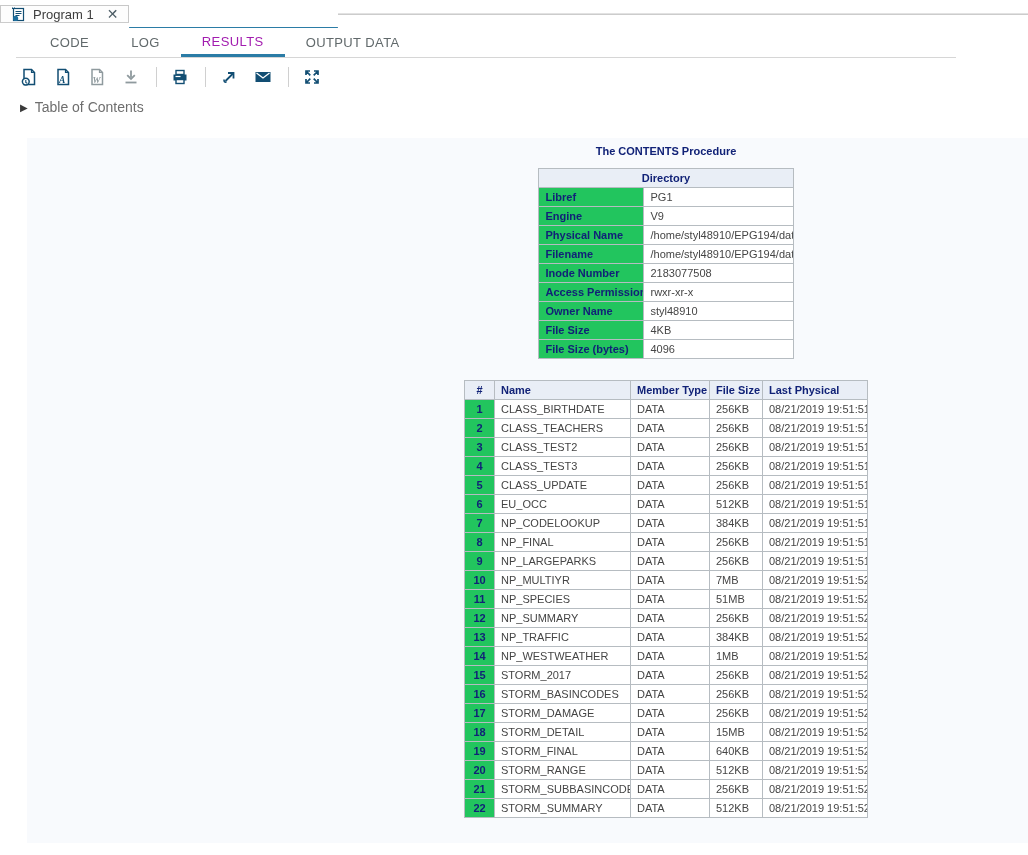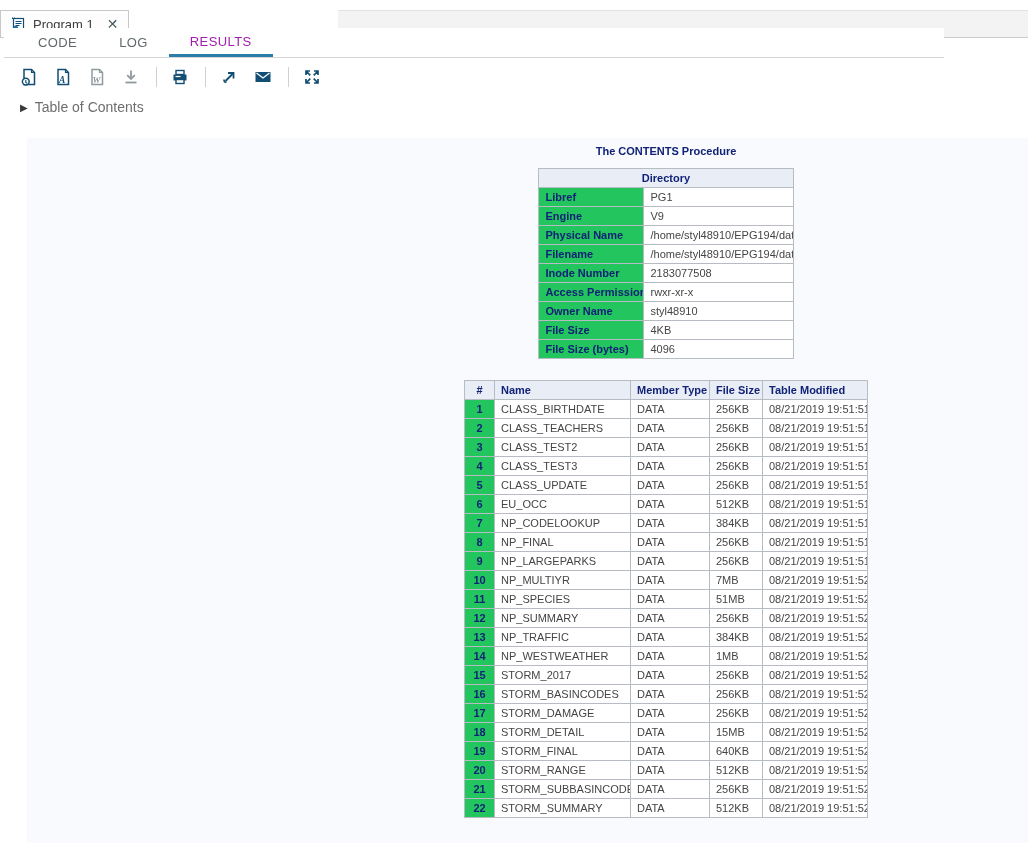--- a/index.html
+++ b/index.html
@@ -1,33 +1,33 @@
 <!DOCTYPE html>
 <html><head>
 <meta charset="utf-8">
 <style>
   * { margin:0; padding:0; box-sizing:border-box; }
   html,body { width:1028px; height:855px; background:#ffffff; overflow:hidden;
               font-family:"Liberation Sans", sans-serif; }
 
   
-  .tabbar { position:absolute; left:0; top:10px; width:1028px; height:28px; display:flex; }
+  .tabbar { position:absolute; left:0; top:0; width:1028px; height:28px; display:flex;align-items:center; }
   .tab { display:flex; align-items:center; gap:7px; padding:0 10px 0 9px;
          font-size:13px; color:#3d3d3d; background:#fdfdfd;
          border-right:1px solid #c8c8c8; border-left:1px solid #c8c8c8;
          border-top:1px solid #c8c8c8; border-bottom:1px solid #cccccc;
          cursor:pointer; white-space:nowrap; }
   .tab.active { background:#ffffff; border-top:3px solid #2b7ca6; border-bottom:none;
                 color:#2b7ca6;margin-top:44px; }
   .tab .close { font-size:14px; color:#4d5d66; margin-left:6px; line-height:1; }
   .tabbar-rest { flex:1; background:#f3f3f3; border-bottom:1px solid #cccccc;
                  border-top:1px solid #e2e2e2; }
 
   
-  .subtabs { position:absolute; left:4px; top:28px; width:940px; height:30px;
+  .subtabs { position:absolute; left:16px; top:28px; width:940px; height:30px;
              display:flex; align-items:stretch; padding-left:13px;
              border-bottom:1px solid #d6d6d6; background:#ffffff; }
   .subtab { display:flex; align-items:center; padding:0 21px; font-size:13px;
             letter-spacing:.4px; color:#61696b; cursor:pointer; }
   .subtab.active { color:#a21caf; border-bottom:3px solid #2b7ca6; }
 
   
   .toolbar { position:absolute; left:0; top:58px; width:1028px; height:38px;
              display:flex; align-items:center; padding-left:18px; background:#ffffff; }
   .tbtn { width:22px; height:22px; margin-right:12px; display:flex;
@@ -91,20 +91,21 @@
     <span>createdataPG1_oda.sas</span>
     <span class="close" style="color:#4d5d66">✕</span>
   </div>
   <div class="tabbar-rest"></div>
 </div>
 
 <div class="subtabs">
   <div class="subtab">CODE</div>
   <div class="subtab">LOG</div>
   <div class="subtab active">RESULTS</div>
+  <div class="subtab">OUTPUT DATA</div>
 </div>
 
 <div class="toolbar">
 
   <div class="tbtn">
     <svg width="20" height="20" viewBox="0 0 20 20">
       <path d="M5 2.5 h7.5 l3 3 V17.5 H5 Z" fill="none" stroke="#124e73" stroke-width="1.5"></path>
       <path d="M12.5 2.5 v3 h3" fill="none" stroke="#124e73" stroke-width="1.2"></path>
       <circle cx="6.8" cy="14.6" r="3.4" fill="#ffffff" stroke="#124e73" stroke-width="1.5"></circle>
       <path d="M6.8 13 v2.4 l1.4 .8" fill="none" stroke="#124e73" stroke-width="1.1"></path>
@@ -242,21 +243,21 @@
         <col style="width:79px">
         <col style="width:53px">
         <col style="width:105px">
       </colgroup>
       <thead>
         <tr>
           <th>#</th>
           <th>Name</th>
           <th>Member Type</th>
           <th>File Size</th>
-          <th>Table Modified</th>
+          <th>Last Physical</th>
         </tr>
       </thead>
       <tbody>
           <tr>
             <th>1</th>
             <td>CLASS_BIRTHDATE</td>
             <td>DATA</td>
             <td>256KB</td>
             <td>08/21/2019 19:51:51</td>
           </tr>

